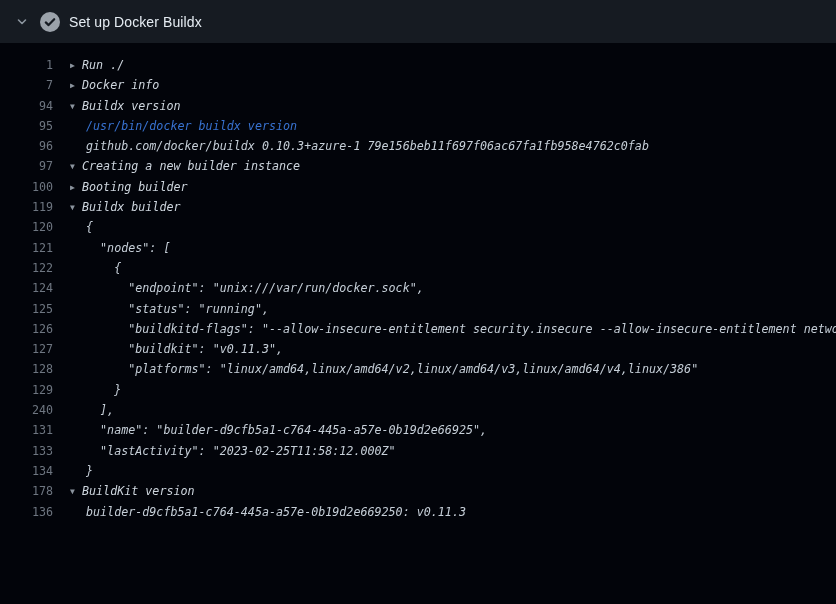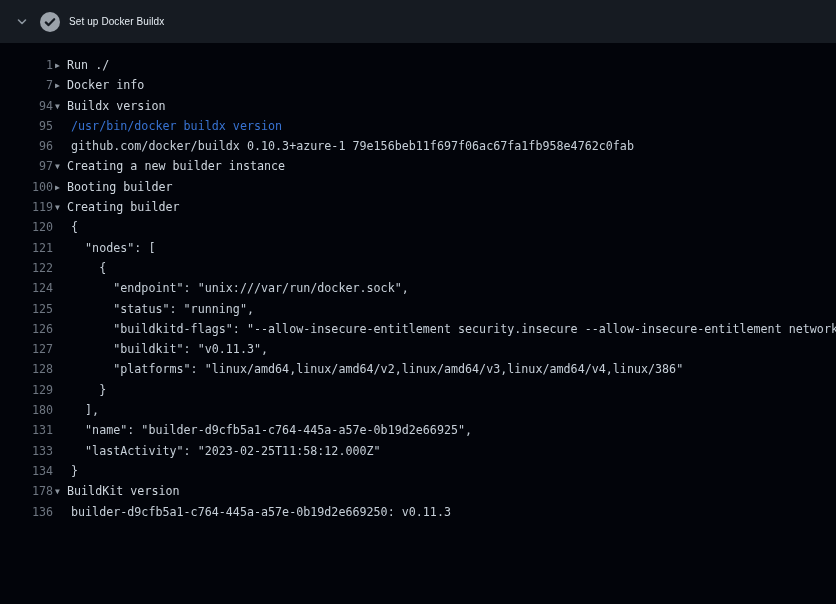--- a/index.html
+++ b/index.html
@@ -10,33 +10,33 @@
   }
   .header {
     height: 43px; background: #161b22;
     display: flex; align-items: center;
     padding-left: 16px; box-sizing: border-box;
   }
   .chev { width: 12px; height: 12px; margin-right: 12px; cursor: pointer; flex: none; }
   .status { width: 20px; height: 20px; margin-right: 9px; flex: none; }
   .title {
     color: #e6edf3; font-family: "Liberation Sans", "DejaVu Sans", sans-serif;
-    font-size: 10px; font-weight: 400; letter-spacing: 0.1px;
+    font-size: 14px; font-weight: 400; letter-spacing: 0.1px;
   }
   .log { padding-top: 12px; }
   .row {
     height: 20.3px; line-height: 20.3px;
     display: flex; white-space: pre; overflow: hidden;
     font-size: 11.7px;
   }
   .num {
     flex: none; width: 53px; text-align: right;
     color: #6e7681; cursor: pointer;
   }
-  .body { flex: none; margin-left: 2px; }
+  .body { flex: none; margin-left: 17px; font-style: italic; }
   .body.output  { padding-left: 16px; color: #c6cfd8; }
   .body.command { padding-left: 16px; color: #3873d2; }
   .body.group   { color: #ced6de; cursor: pointer; }
   .arrow {
     display: inline-block; width: 12px;
     font-size: 8px; color: #8b949e; vertical-align: 1px;
   }
 </style>
 </head>
 <body>
@@ -53,29 +53,29 @@
 </div>
 
 <div class="log" id="log">
     <div class="row"><span class="num">1</span><span class="body group"><span class="arrow">▶</span><span>Run ./</span></span></div>
     <div class="row"><span class="num">7</span><span class="body group"><span class="arrow">▶</span><span>Docker info</span></span></div>
     <div class="row"><span class="num">94</span><span class="body group"><span class="arrow">▼</span><span>Buildx version</span></span></div>
     <div class="row"><span class="num">95</span><span class="body command">/usr/bin/docker buildx version</span></div>
     <div class="row"><span class="num">96</span><span class="body output">github.com/docker/buildx 0.10.3+azure-1 79e156beb11f697f06ac67fa1fb958e4762c0fab</span></div>
     <div class="row"><span class="num">97</span><span class="body group"><span class="arrow">▼</span><span>Creating a new builder instance</span></span></div>
     <div class="row"><span class="num">100</span><span class="body group"><span class="arrow">▶</span><span>Booting builder</span></span></div>
-    <div class="row"><span class="num">119</span><span class="body group"><span class="arrow">▼</span><span>Creating builder</span></span></div>
+    <div class="row"><span class="num">119</span><span class="body group"><span class="arrow">▼</span><span>Buildx builder</span></span></div>
     <div class="row"><span class="num">120</span><span class="body output">{</span></div>
     <div class="row"><span class="num">121</span><span class="body output">  "nodes": [</span></div>
     <div class="row"><span class="num">122</span><span class="body output">    {</span></div>
     <div class="row"><span class="num">124</span><span class="body output">      "endpoint": "unix:///var/run/docker.sock",</span></div>
     <div class="row"><span class="num">125</span><span class="body output">      "status": "running",</span></div>
     <div class="row"><span class="num">126</span><span class="body output">      "buildkitd-flags": "--allow-insecure-entitlement security.insecure --allow-insecure-entitlement network"</span></div>
     <div class="row"><span class="num">127</span><span class="body output">      "buildkit": "v0.11.3",</span></div>
     <div class="row"><span class="num">128</span><span class="body output">      "platforms": "linux/amd64,linux/amd64/v2,linux/amd64/v3,linux/amd64/v4,linux/386"</span></div>
     <div class="row"><span class="num">129</span><span class="body output">    }</span></div>
-    <div class="row"><span class="num">180</span><span class="body output">  ],</span></div>
+    <div class="row"><span class="num">240</span><span class="body output">  ],</span></div>
     <div class="row"><span class="num">131</span><span class="body output">  "name": "builder-d9cfb5a1-c764-445a-a57e-0b19d2e66925",</span></div>
     <div class="row"><span class="num">133</span><span class="body output">  "lastActivity": "2023-02-25T11:58:12.000Z"</span></div>
     <div class="row"><span class="num">134</span><span class="body output">}</span></div>
     <div class="row"><span class="num">178</span><span class="body group"><span class="arrow">▼</span><span>BuildKit version</span></span></div>
     <div class="row"><span class="num">136</span><span class="body output">builder-d9cfb5a1-c764-445a-a57e-0b19d2e669250: v0.11.3</span></div>
   </div>
 
 </body></html>

